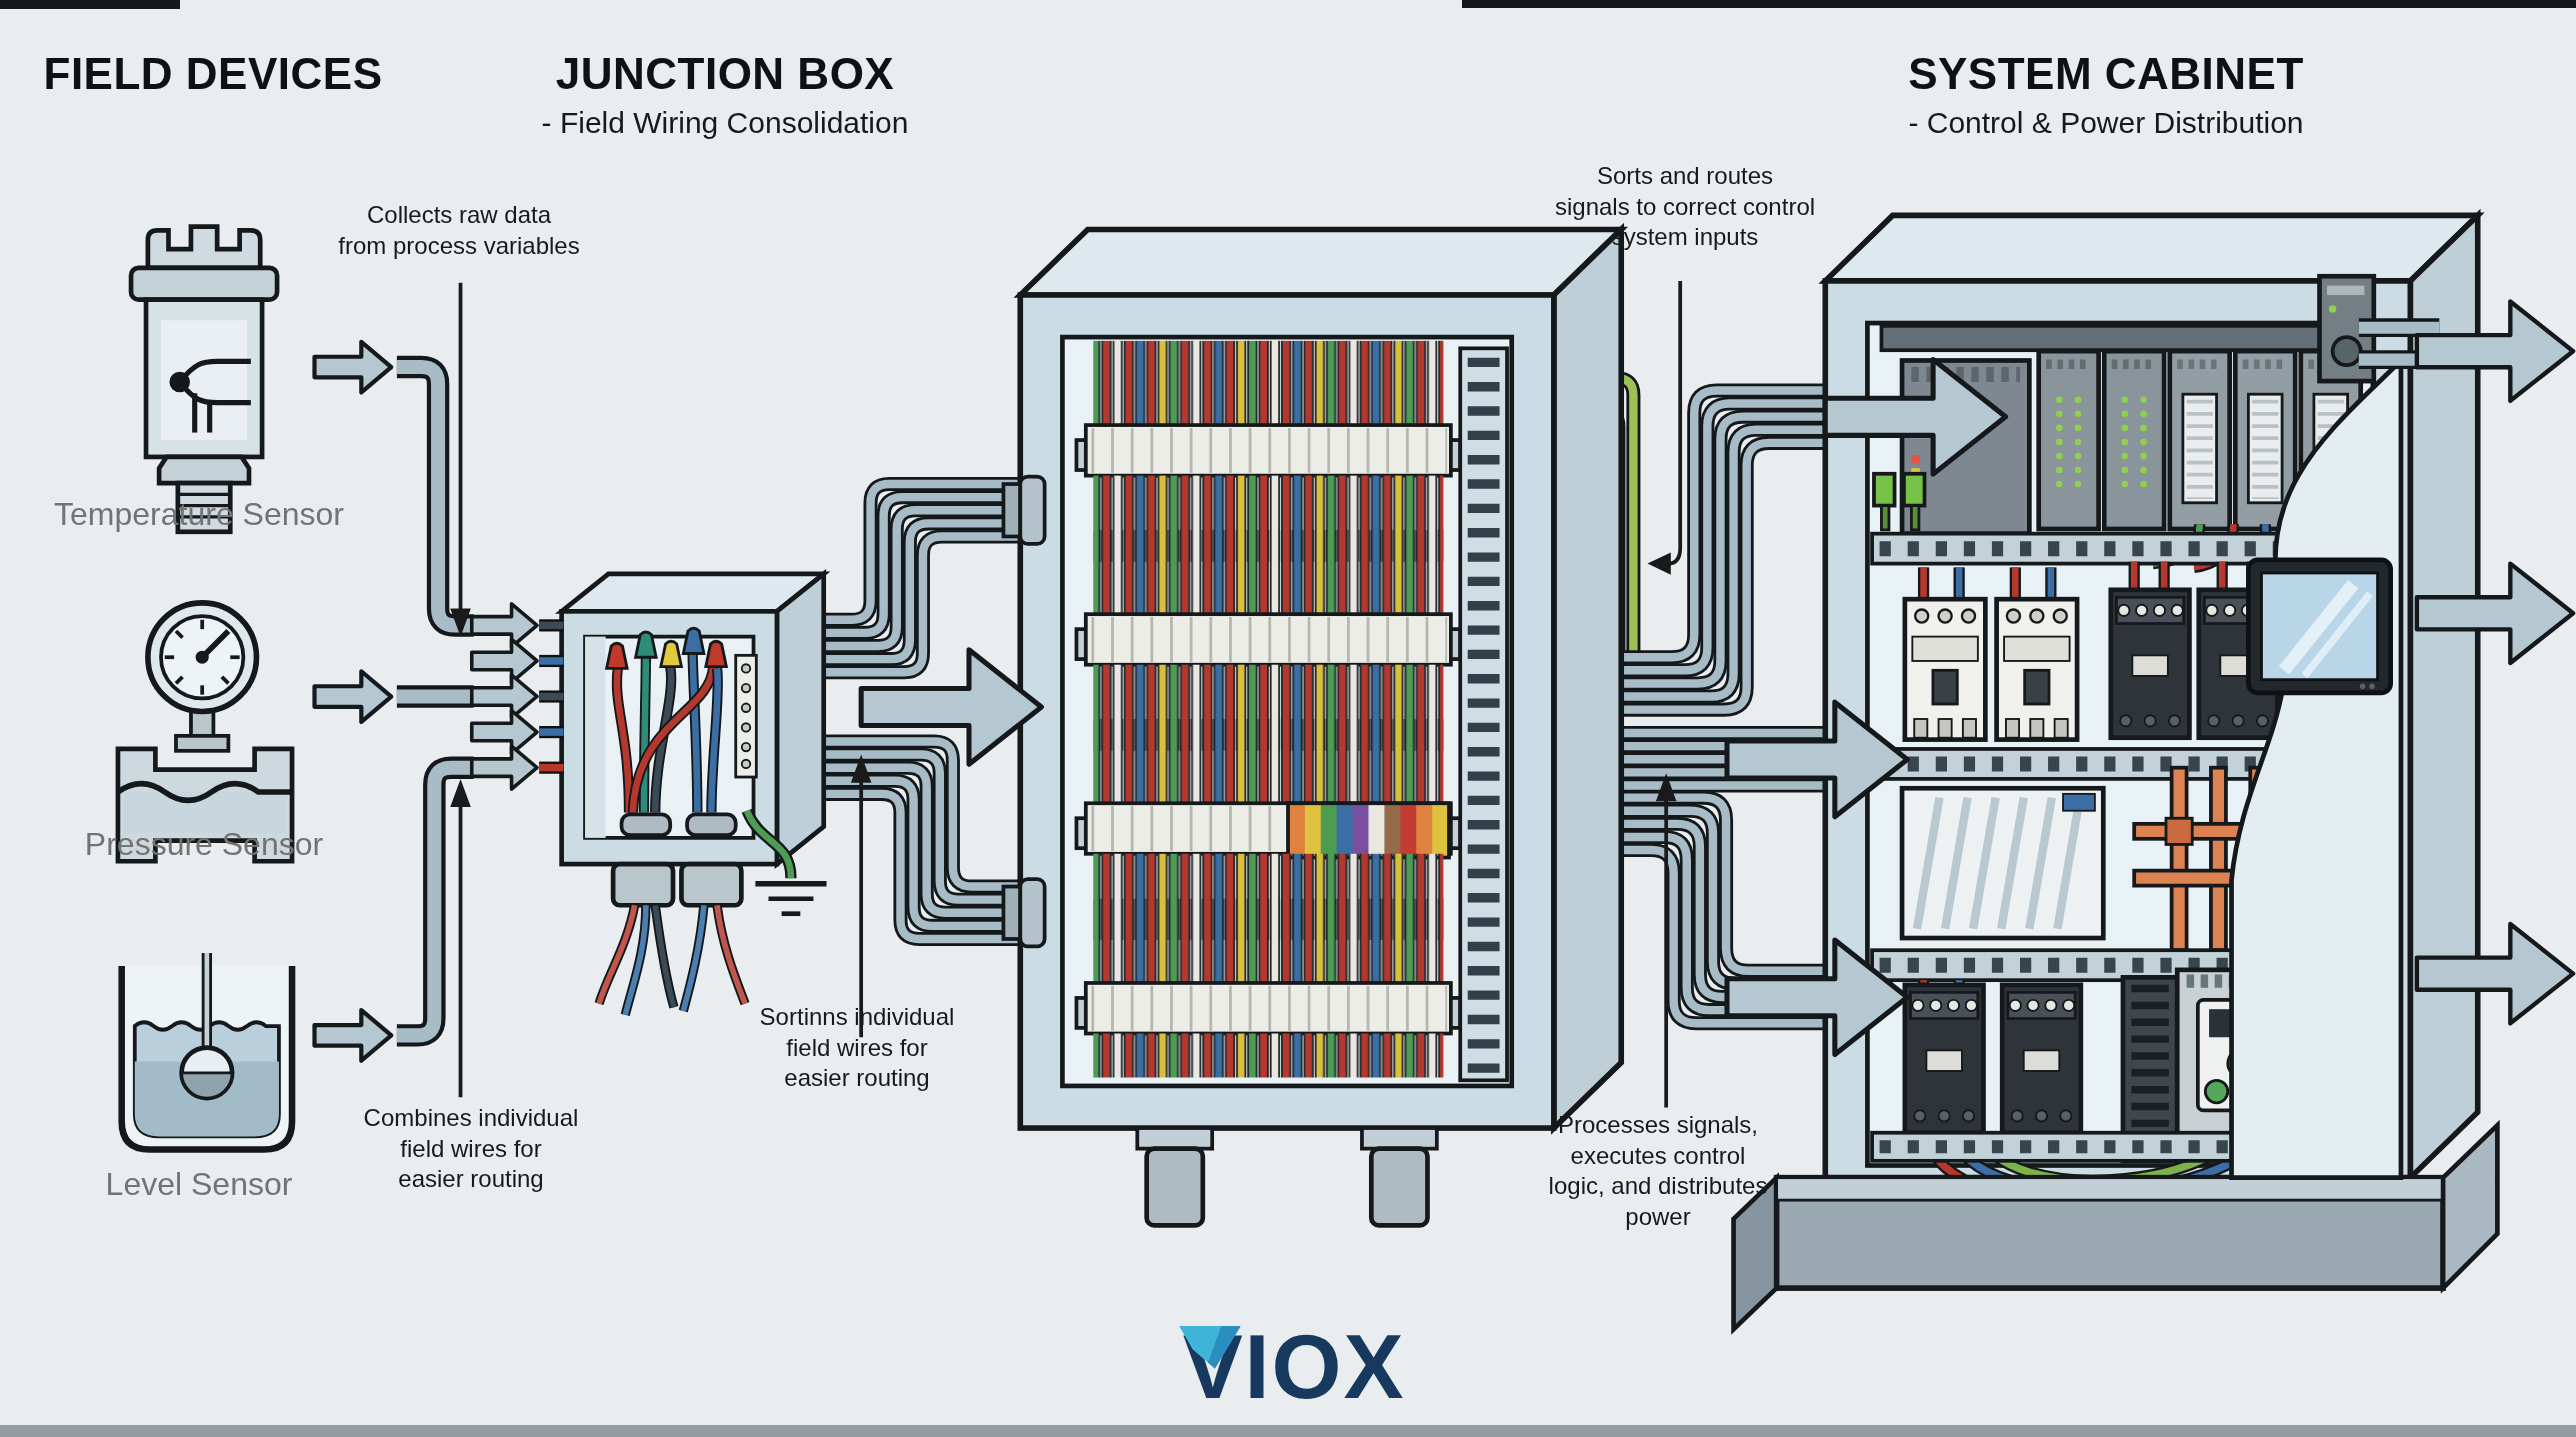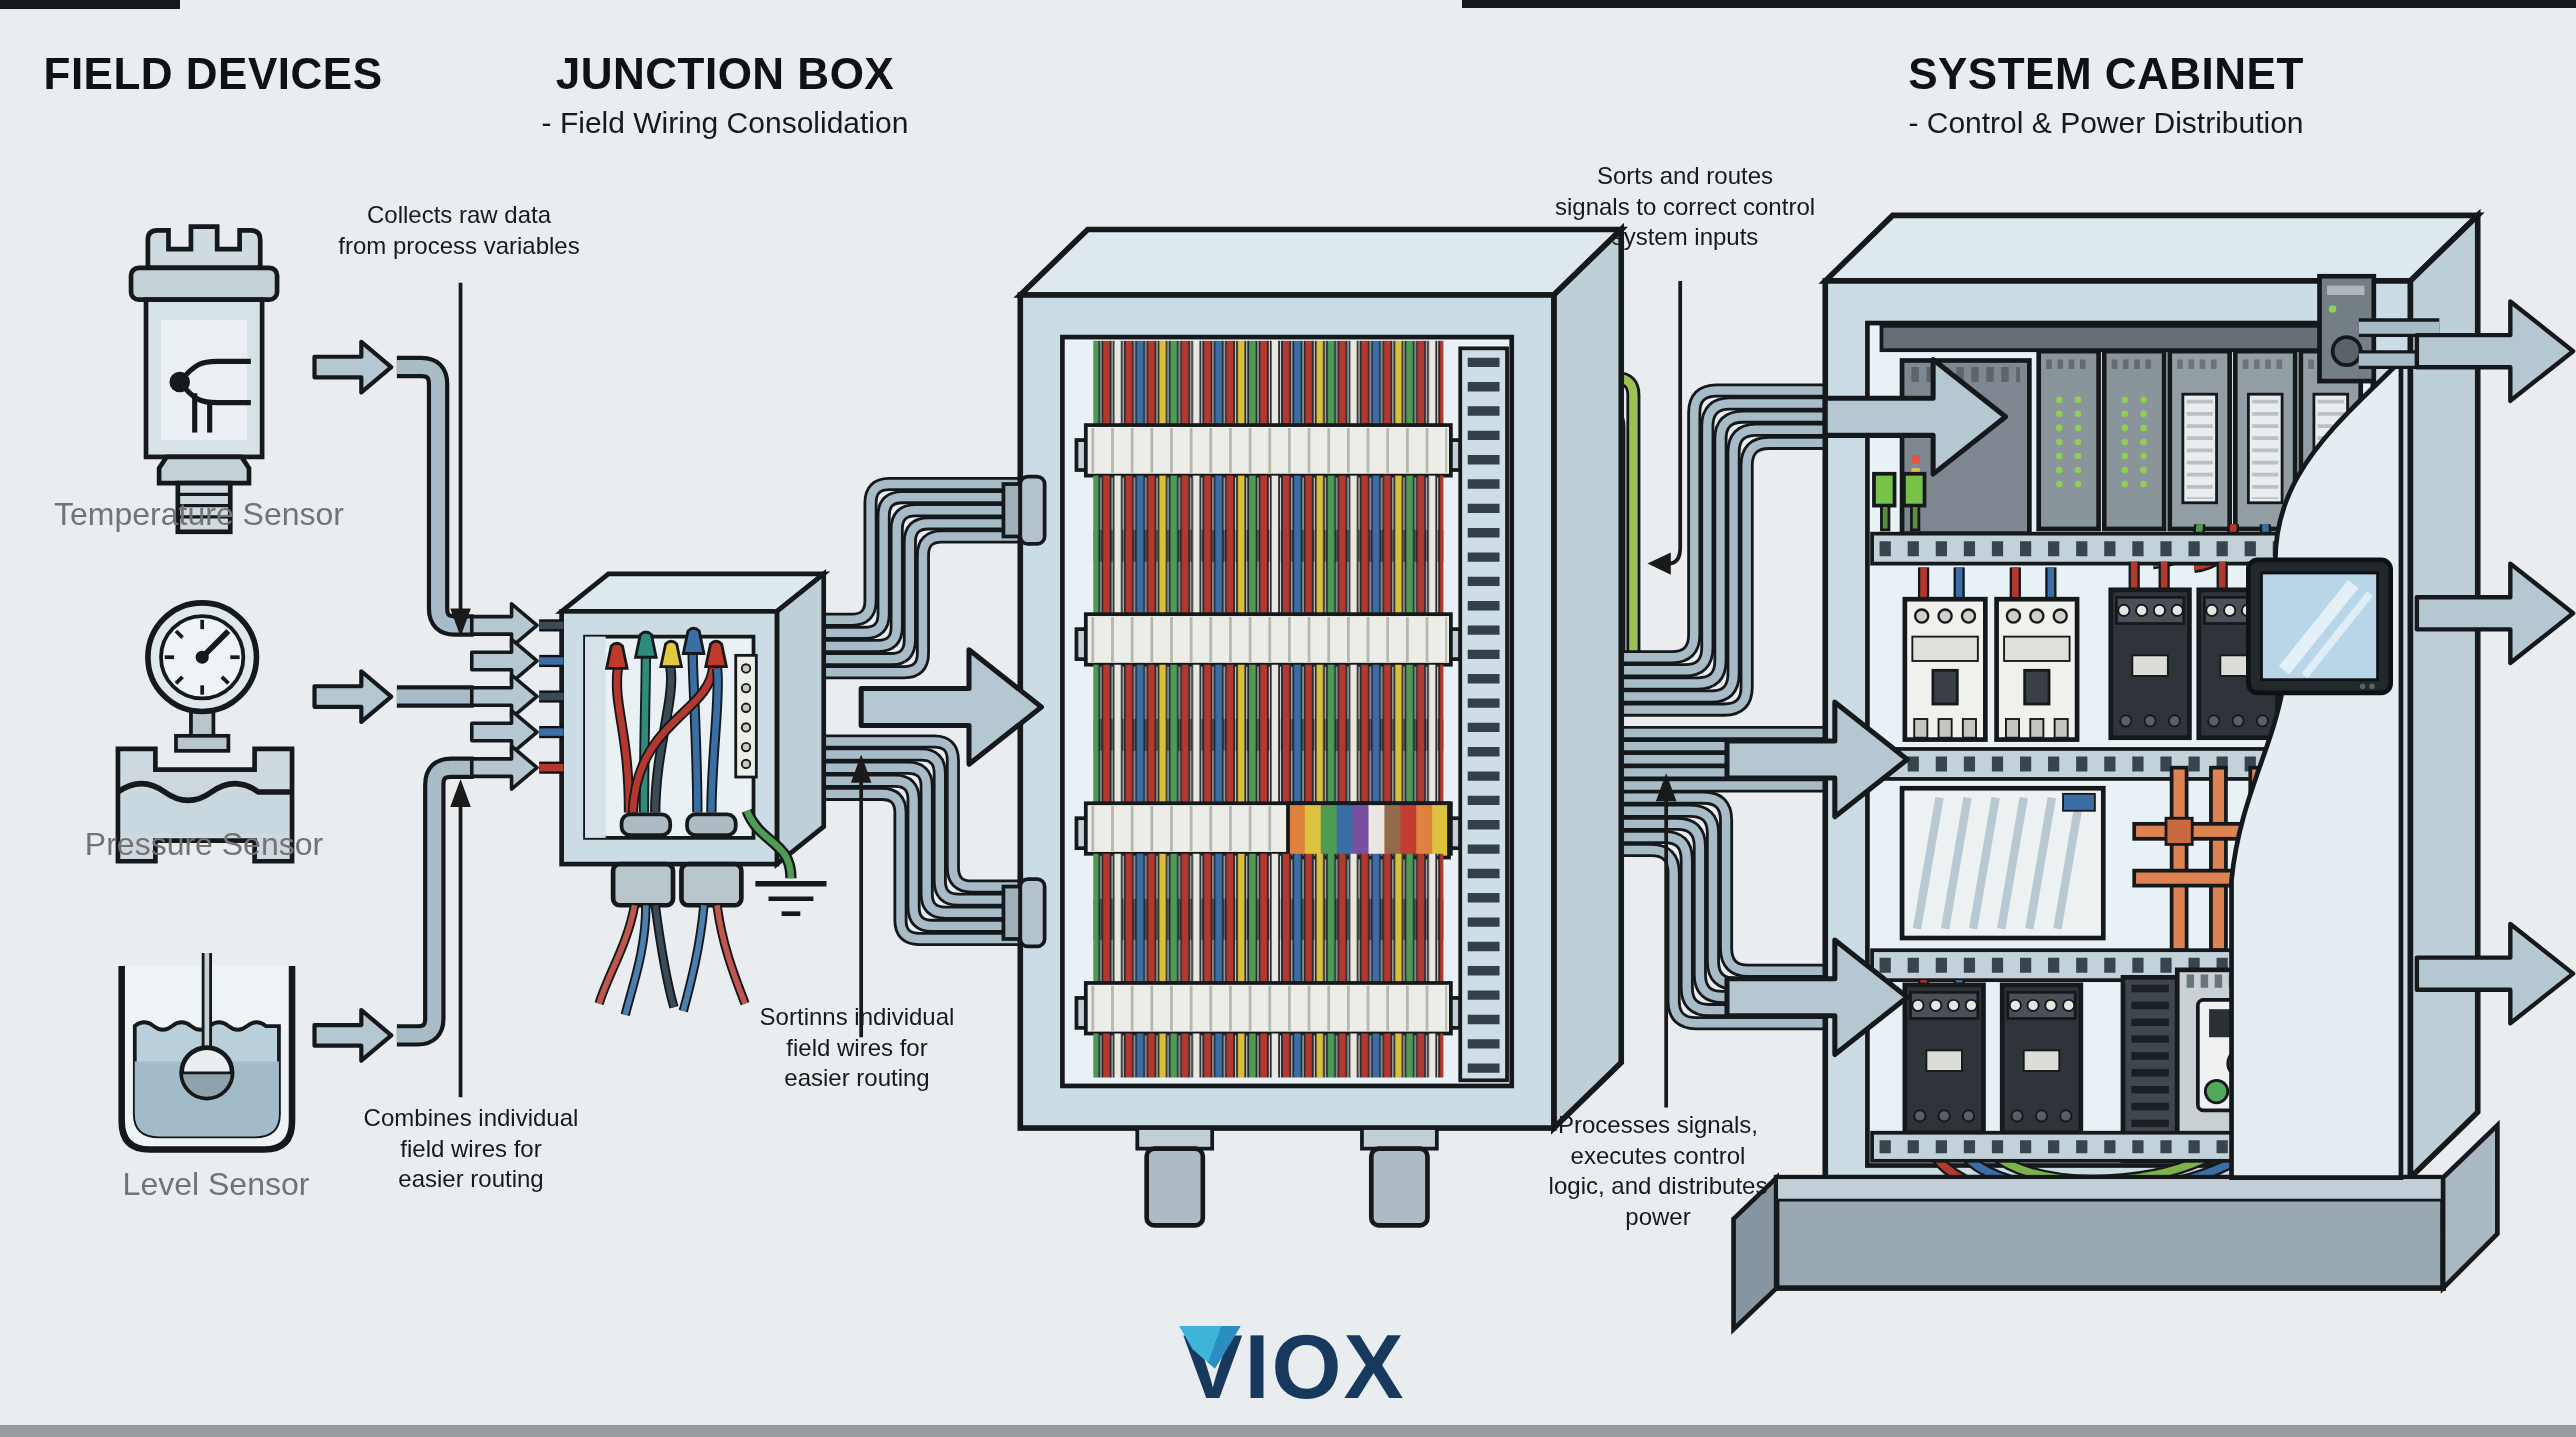--- a/index.html
+++ b/index.html
@@ -612,21 +612,21 @@
 <div class="ann" style="left:857px;top:1002px">Sortinns individual
 field wires for
 easier routing</div>
 <div class="ann" style="left:1658px;top:1110px">Processes signals,
 executes control
 logic, and distributes
 power</div>
 
 <div class="slabel" style="left:199px;top:496px">Temperature Sensor</div>
 <div class="slabel" style="left:204px;top:826px">Pressure Sensor</div>
-<div class="slabel" style="left:216px;top:1166px">Level Sensor</div>
+<div class="slabel" style="left:199px;top:1166px">Level Sensor</div>
 
 <div class="logo">
   <span class="logo-accent"></span>
   <span class="logo-text">VIOX</span>
 </div>
 
 </div>
 
 
 </body></html>

